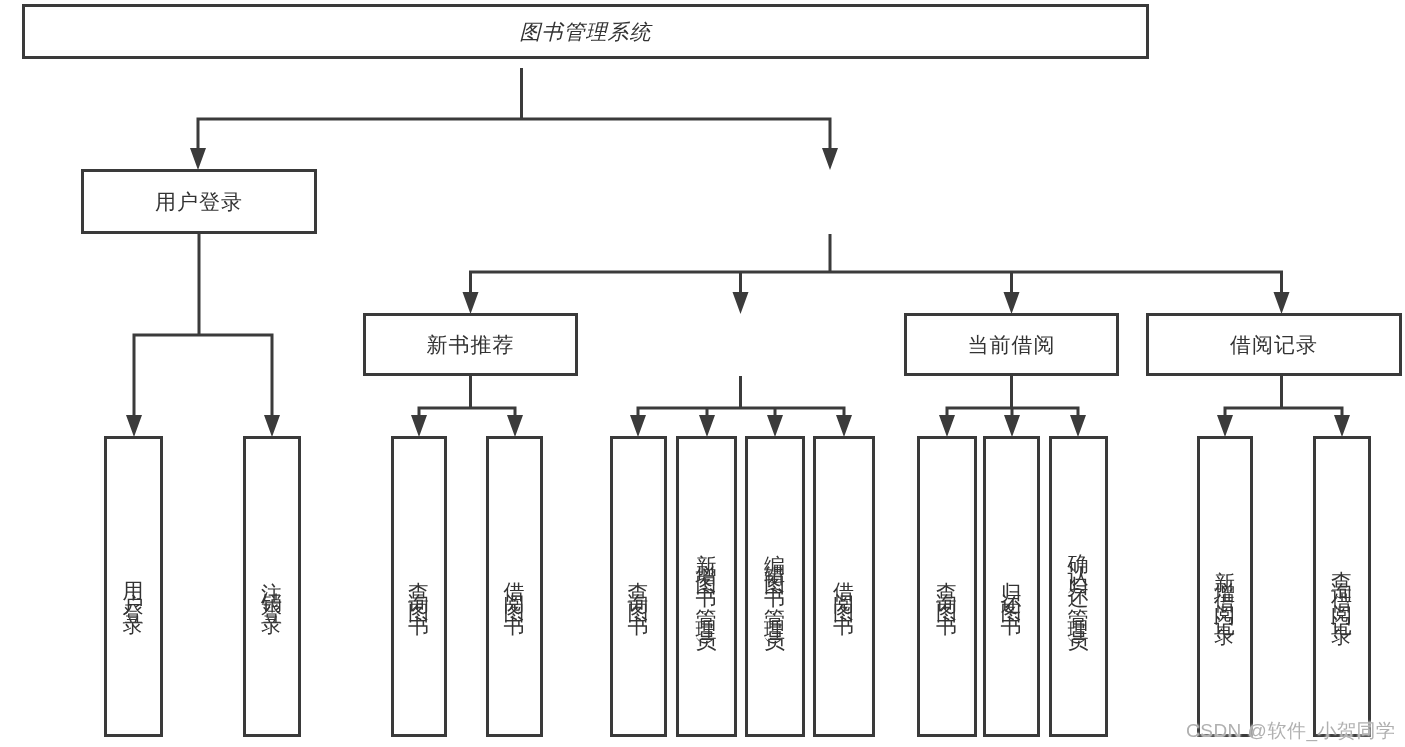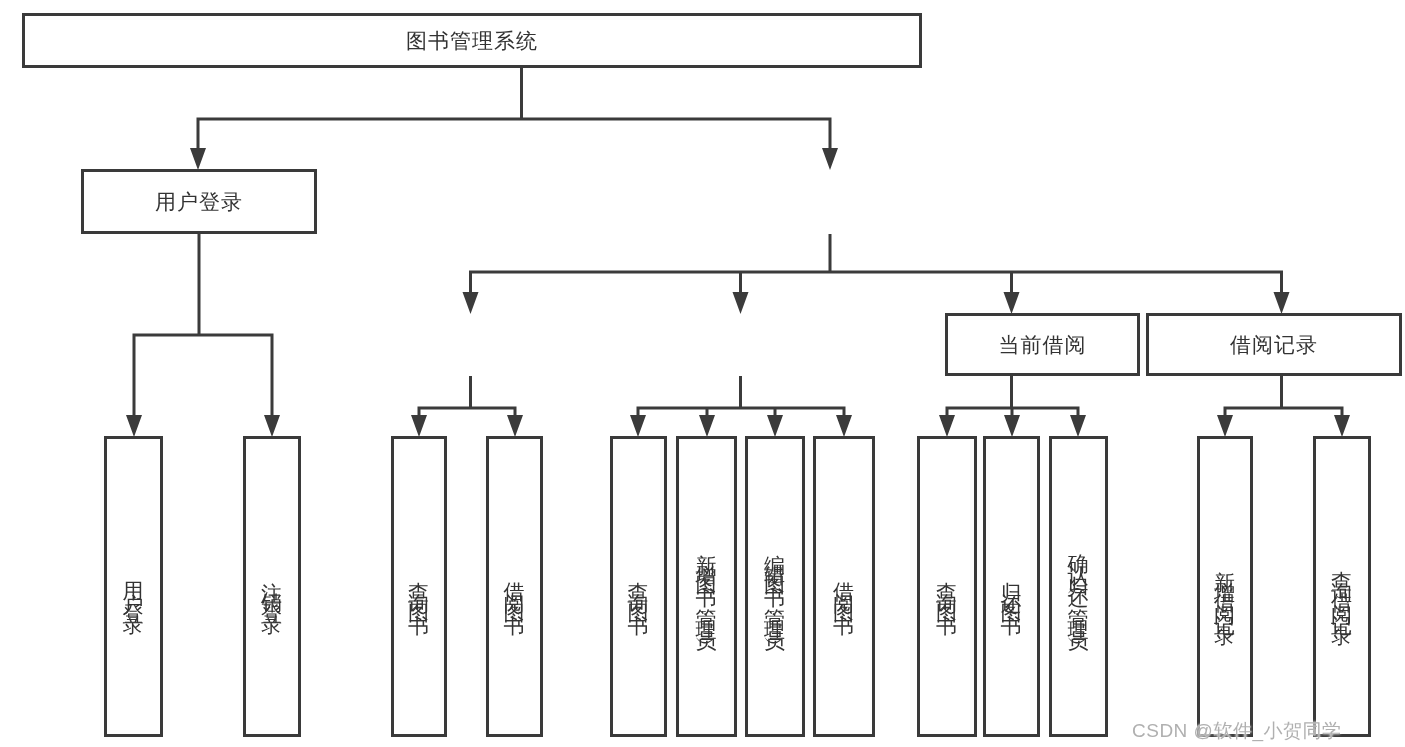--- a/index.html
+++ b/index.html
@@ -30,44 +30,45 @@
     display: flex;
     align-items: center;
     justify-content: center;
     font-size: 21px;
     letter-spacing: 1px;
     color: #333333;
     white-space: nowrap;
   }
   .root-node {
     left: 22px;
-    top: 13px;
-    width: 900px;
+    top: 4px;
+    width: 1127px;
     height: 55px;
+    font-style: italic;
   }
   .n2 {
     top: 169px;
     height: 65px;
   }
   .n3 {
     top: 313px;
     height: 63px;
   }
   .leaf {
     top: 436px;
     height: 301px;
     writing-mode: vertical-rl;
     text-orientation: mixed;
     letter-spacing: 11px;
     white-space: normal;
     line-height: 1;
   }
   .watermark {
     position: absolute;
-    left: 1132px;
+    left: 1186px;
     top: 718px;
     font-size: 19px;
     letter-spacing: 0.5px;
     color: #b0b0b0;
     z-index: 10;
     text-shadow: 0 0 2px #ffffff, 0 0 3px #ffffff;
     white-space: nowrap;
   }
 </style>
 </head>
@@ -113,21 +114,22 @@
              M1004 415 L1020 415 L1012 437 Z
              M1070 415 L1086 415 L1078 437 Z
              M1217 415 L1233 415 L1225 437 Z
              M1334 415 L1350 415 L1342 437 Z" fill="#3b3b3b" stroke="none"></path>
   </svg>
 
   <div class="node root-node">图书管理系统</div>
 
   <div class="node n2" style="left:81px;width:236px">用户登录</div>
 
-  <div class="node n3" style="left:945px;width:195px">当前借阅</div>
+  <div class="node n3" style="left:363px;width:215px">新书推荐</div>
+  <div class="node n3" style="left:904px;width:215px">当前借阅</div>
   <div class="node n3" style="left:1146px;width:256px">借阅记录</div>
 
   <div class="node leaf" style="left:104px;width:59px">用户登录</div>
   <div class="node leaf" style="left:243px;width:58px">注销登录</div>
 
   <div class="node leaf" style="left:391px;width:56px">查询图书</div>
   <div class="node leaf" style="left:486px;width:57px">借阅图书</div>
 
   <div class="node leaf" style="left:610px;width:57px">查询图书</div>
   <div class="node leaf" style="left:676px;width:61px">新增图书（管理员）</div>

